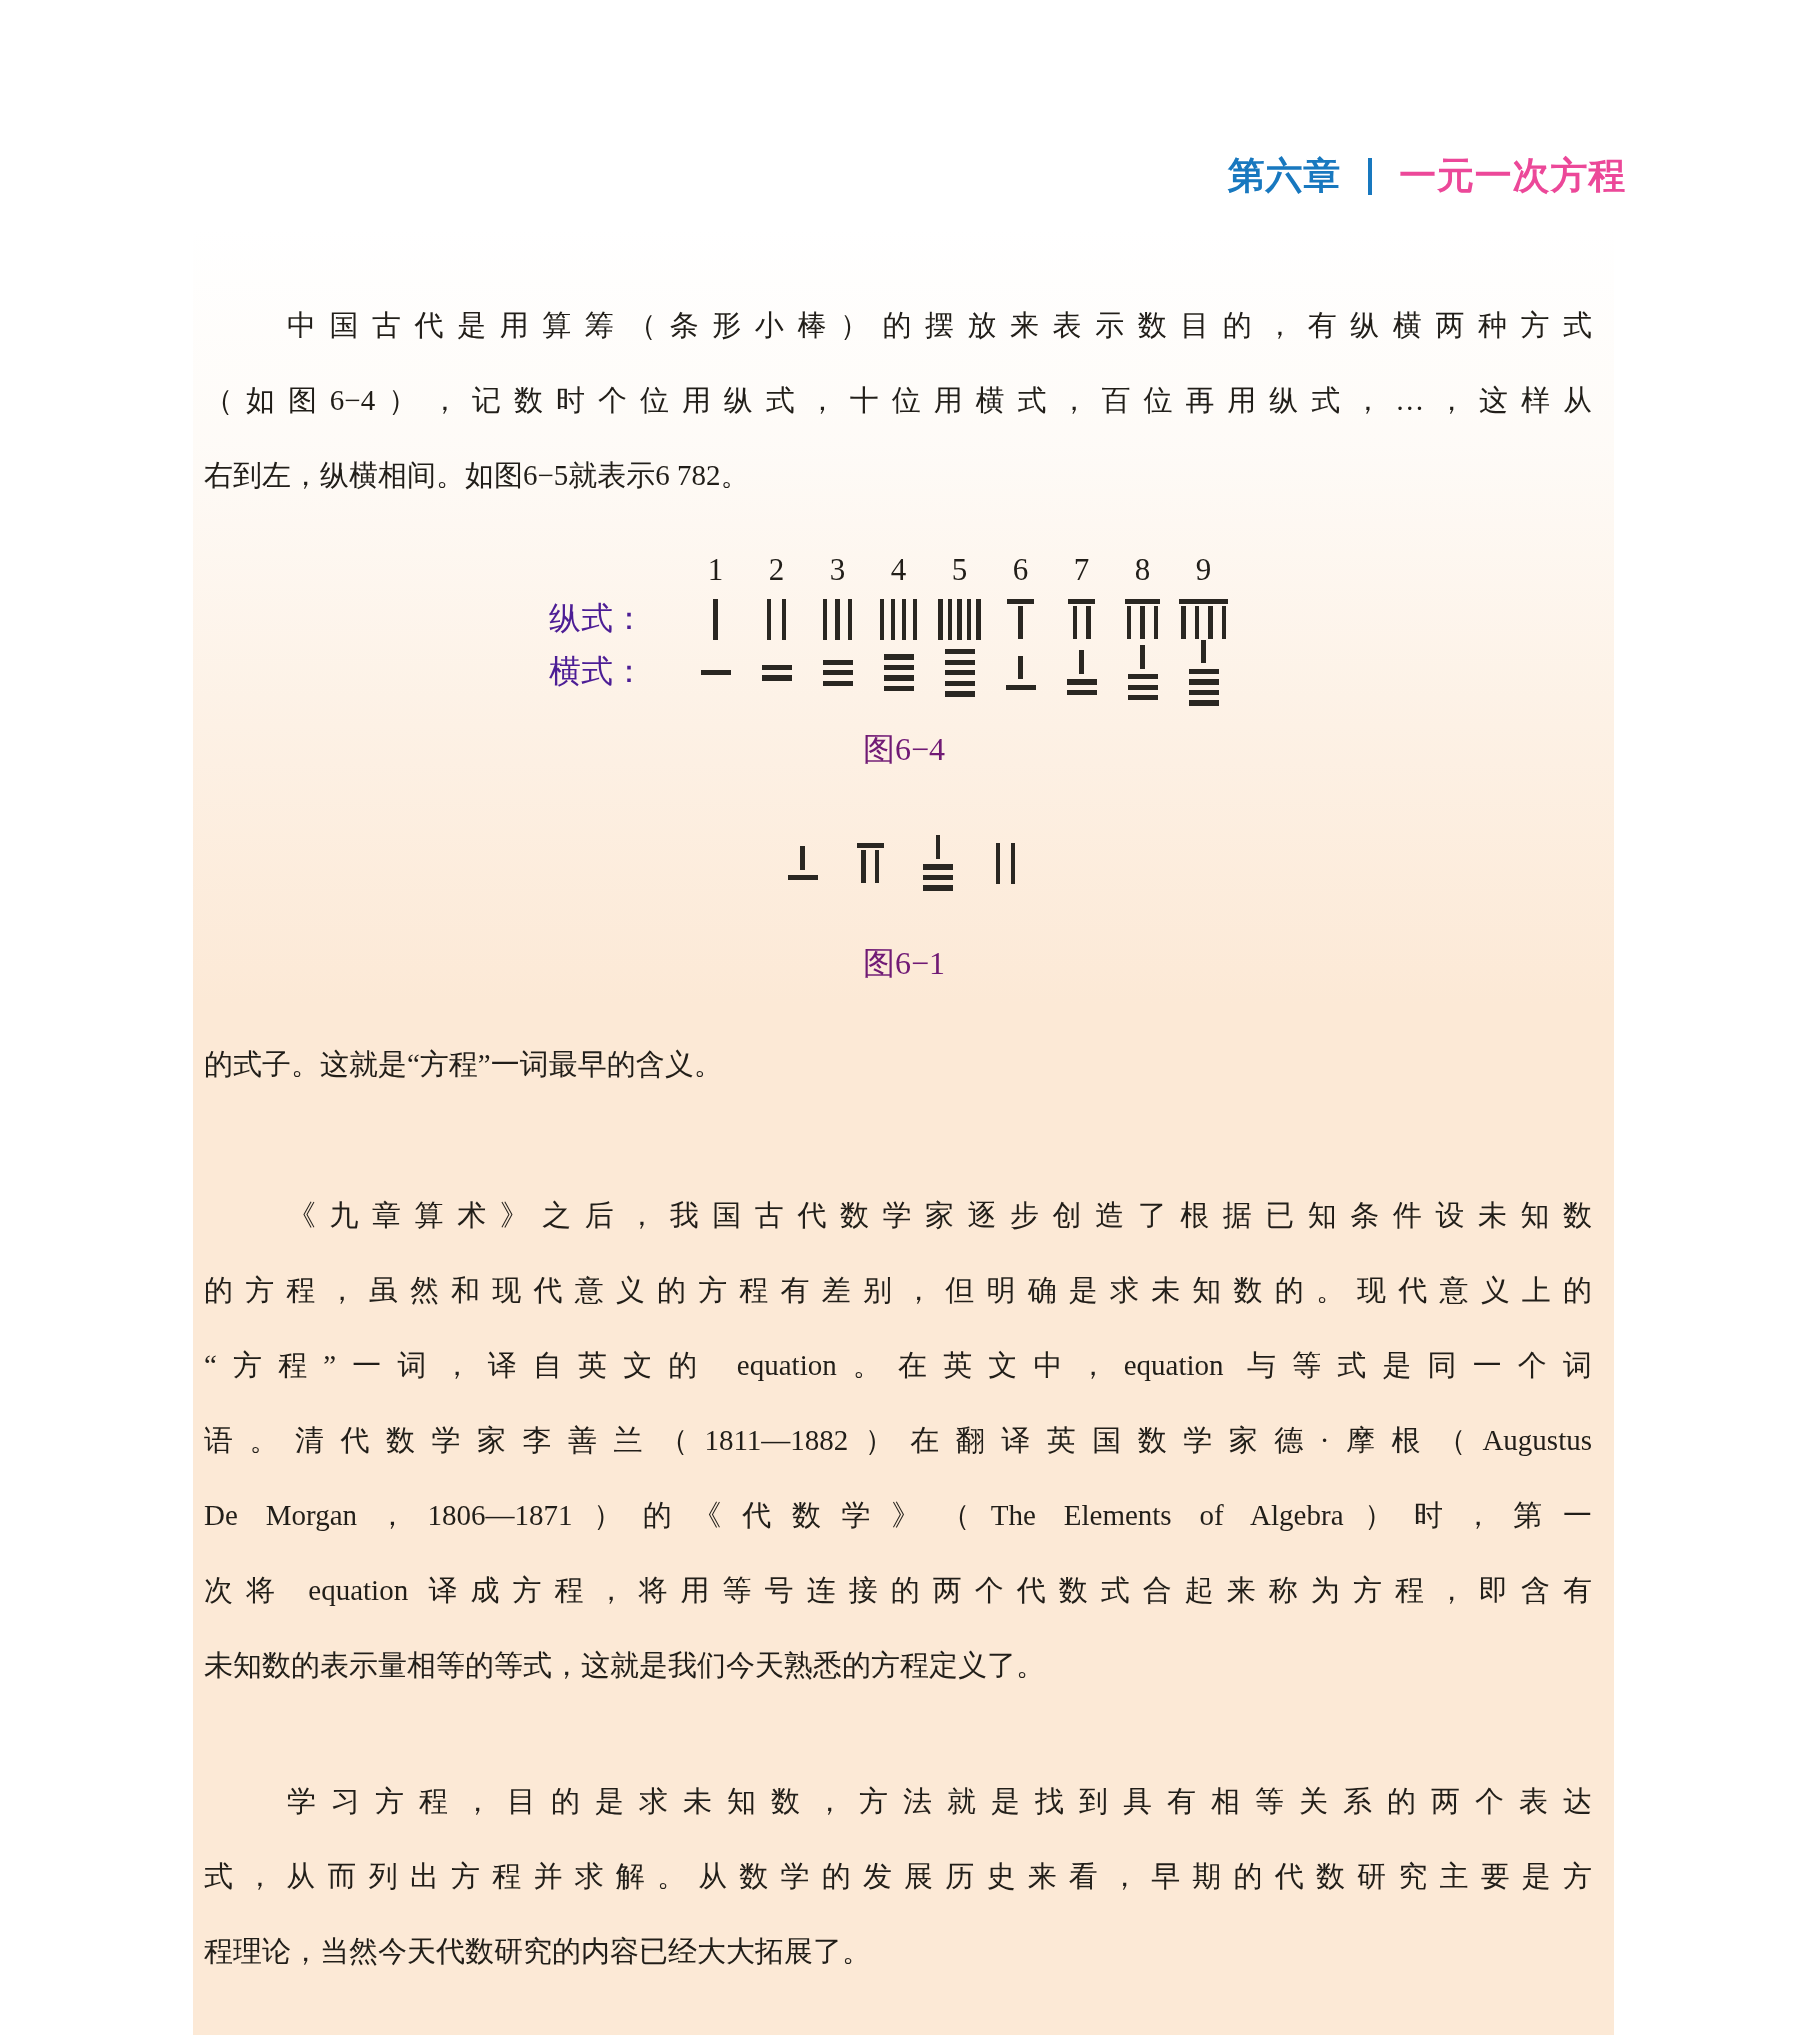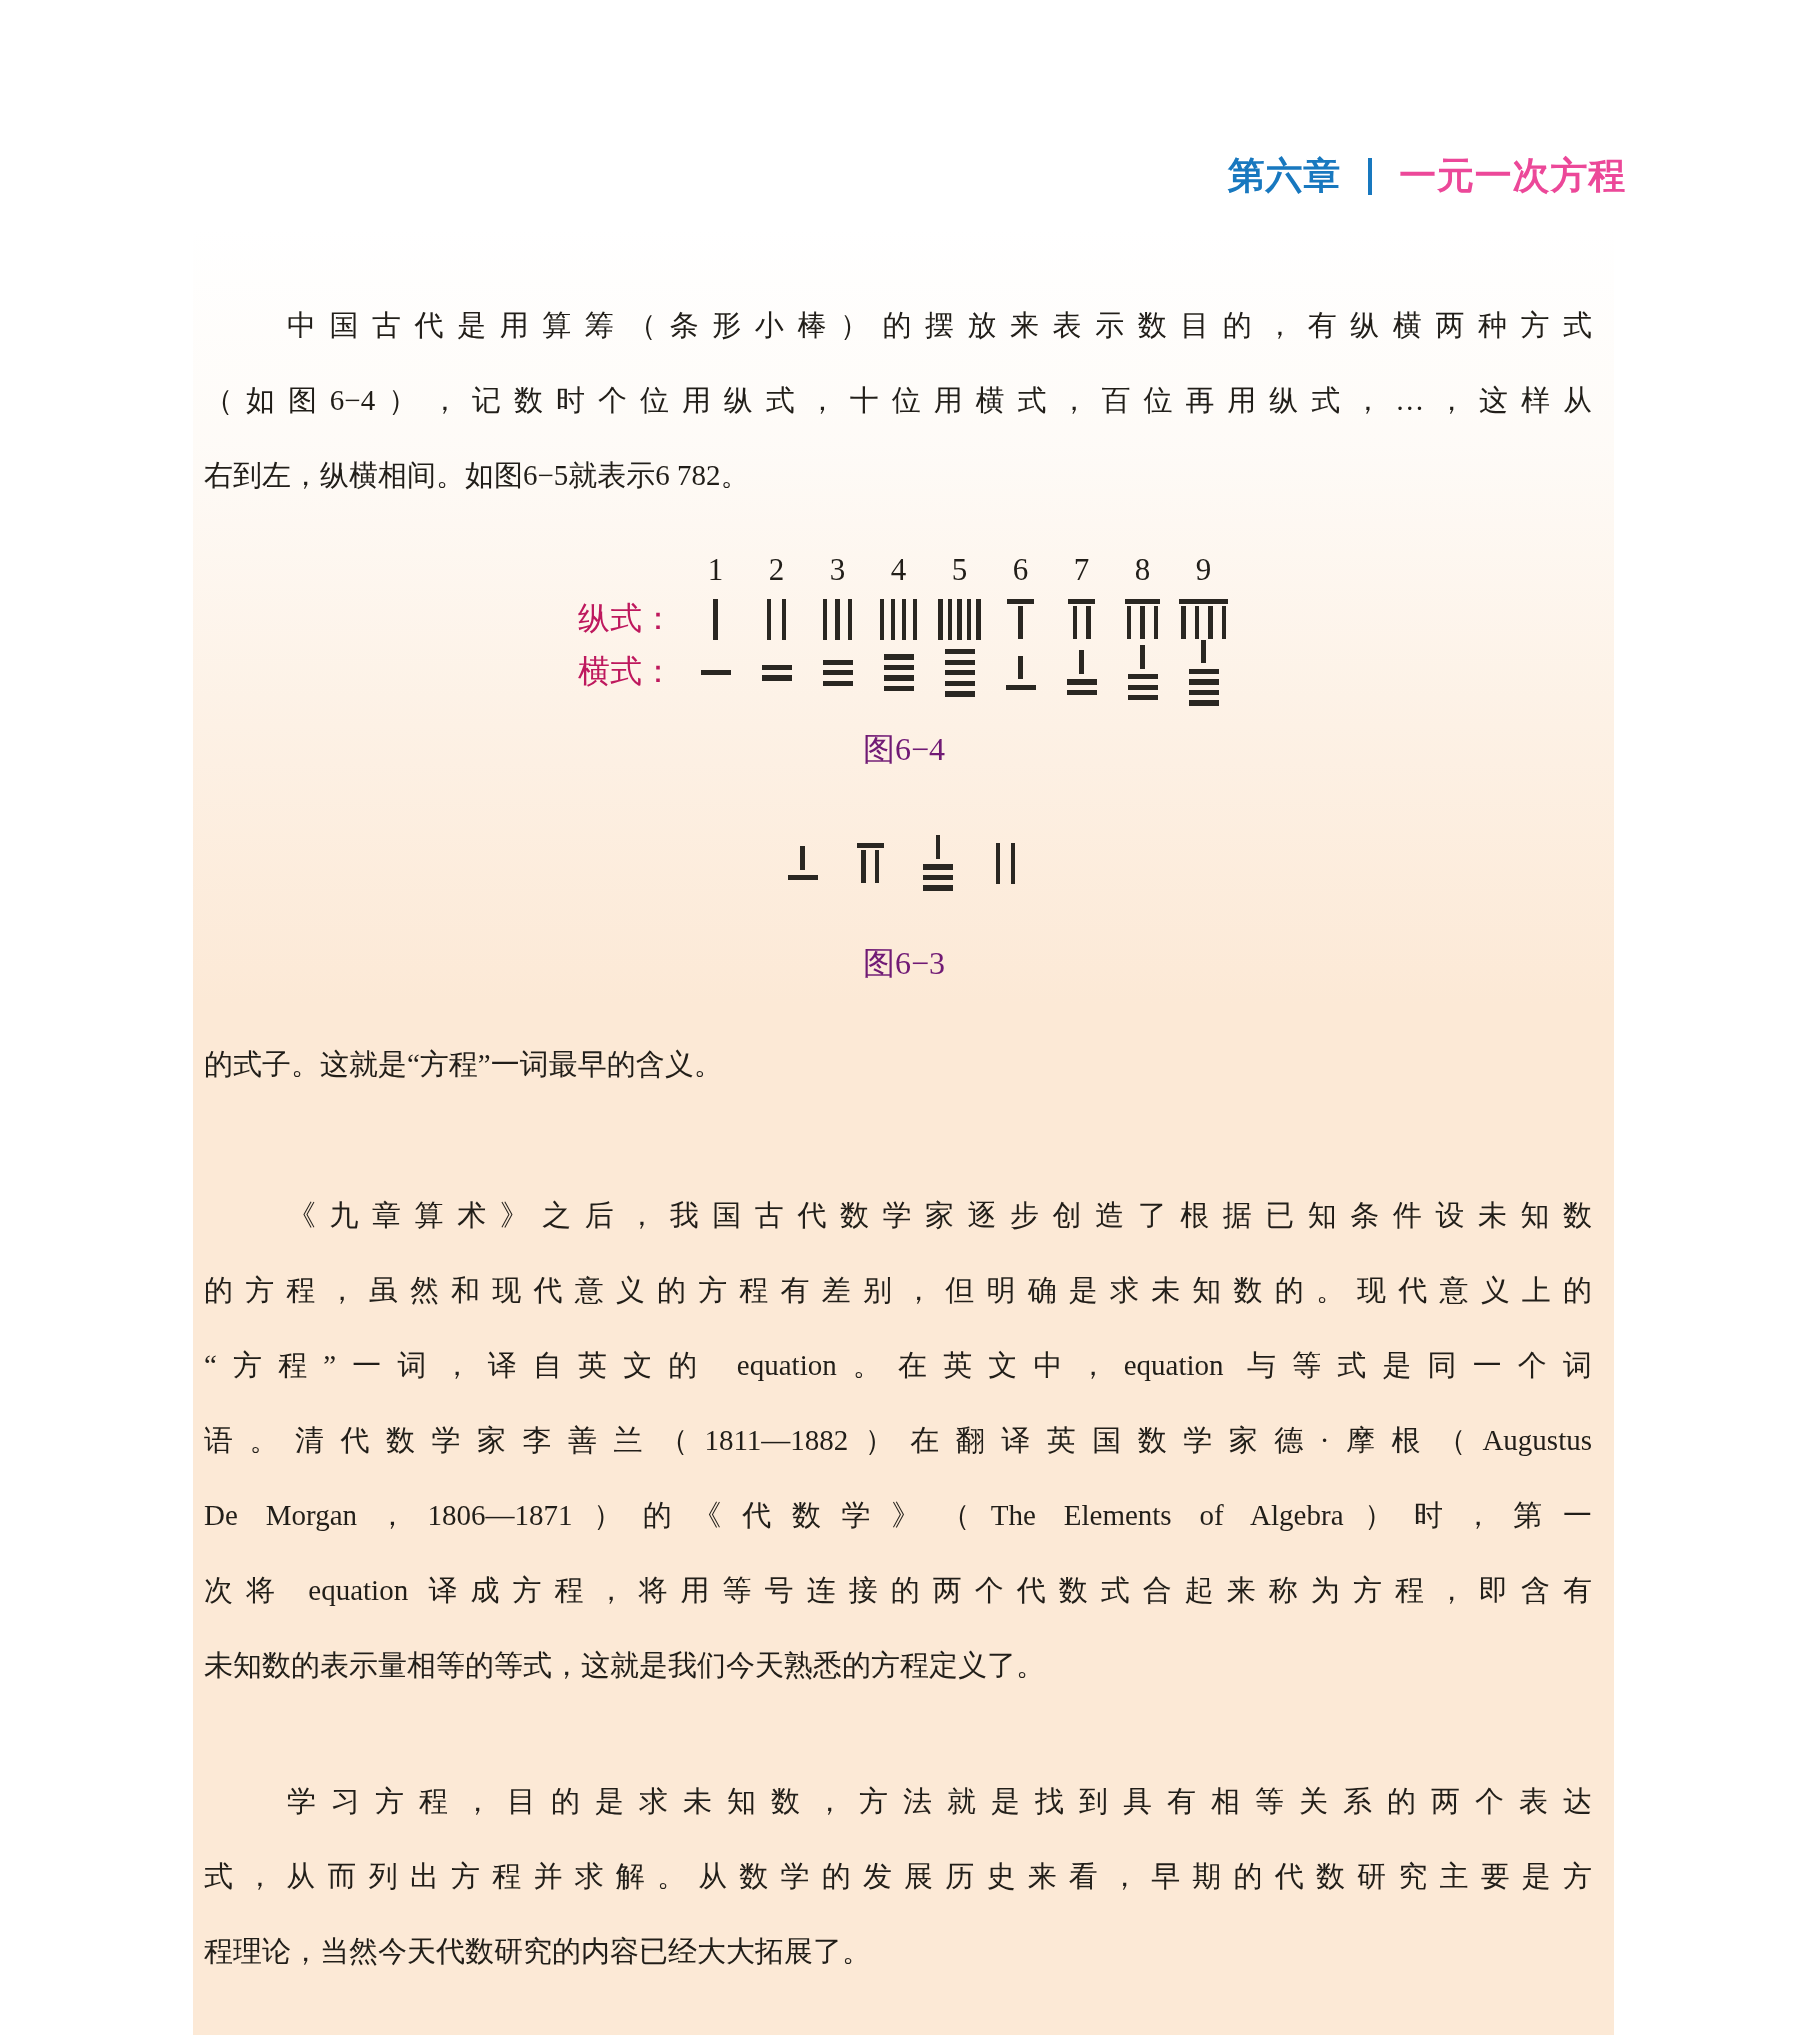--- a/index.html
+++ b/index.html
@@ -42,22 +42,22 @@
   .line.first{text-indent:83px;}
   .line.last{text-align-last:left;}
   
   .fig64{position:absolute;left:685px;top:550px;width:550px;}
   .fig-row{display:flex;}
   .digit-cell{width:61px;height:39px;line-height:39px;text-align:center;font-size:31px;}
   .rod-cell{width:61px;display:flex;justify-content:center;align-items:center;}
   .zong-row{height:47px;margin-top:6.5px;}
   .heng-row{height:54px;margin-top:3.3px;}
   .row-label{
-    position:absolute;left:511px;width:163px;text-align:right;
-    font-size:32px;line-height:39px;color:#be185d;
+    position:absolute;left:482px;width:163px;text-align:right;
+    font-size:32px;line-height:39px;color:#4c1d95;
   }
   .row-label.zong{top:599px;}
   .row-label.heng{top:652px;}
   .caption{
     position:absolute;left:0;width:1808px;height:36px;line-height:36px;
     text-align:center;font-size:32px;color:#701a75;
   }
   .caption.c64{top:731px;}
   .caption.c65{top:945px;}
   
@@ -288,21 +288,21 @@
     </div>
     <div class="rod-cell">
       <div class="rod-glyph">
         <div class="rod-vrow" style="gap: 10.6px;">
           <div class="vbar full"></div>
           <div class="vbar full"></div>
         </div>
       </div>
     </div>
   </div>
-<div class="caption c65">图6−3</div>
+<div class="caption c65">图6−1</div>
 
 <div class="para" id="para-1" style="top:1027px">
     <div class="line  last">的式子。这就是“方程”一词最早的含义。</div>
   </div>
 <div class="para" id="para-2" style="top:1178px">
     <div class="line first ">《九章算术》之后，我国古代数学家逐步创造了根据已知条件设未知数</div>
     <div class="line  ">的方程，虽然和现代意义的方程有差别，但明确是求未知数的。现代意义上的</div>
     <div class="line  ">“方程”一词，译自英文的 equation。在英文中，equation 与等式是同一个词</div>
     <div class="line  ">语。清代数学家李善兰（1811—1882）在翻译英国数学家德·摩根（Augustus</div>
     <div class="line  ">De Morgan，1806—1871）的《代数学》（The Elements of Algebra）时，第一</div>

